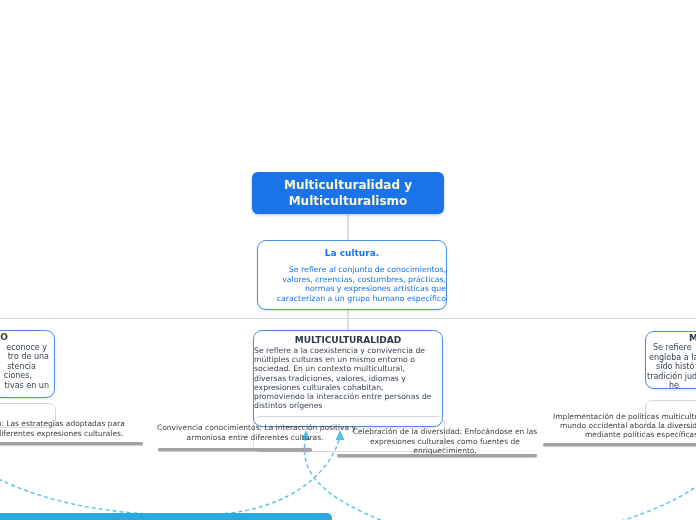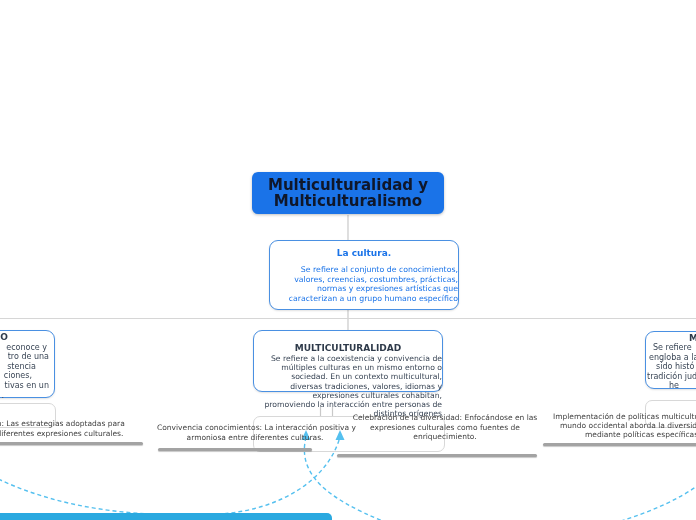--- a/index.html
+++ b/index.html
@@ -8,34 +8,34 @@
     font-family:"DejaVu Sans","Liberation Sans",sans-serif;
   }
   svg.connectors{position:absolute;left:0;top:0;width:696px;height:520px;pointer-events:none;}
 
   
   .root-node{
     position:absolute;left:252px;top:172px;width:192px;height:42px;
     background:#1a73e8;border-radius:6px;display:flex;align-items:center;justify-content:center;
     box-shadow:0 1px 3px rgba(0,0,0,.25);
   }
-  .root-node .t{color:#0f172a;font-weight:bold;font-size:15px;line-height:16px;text-align:center;white-space:pre;}
+  .root-node .t{color:#fef9c3;font-weight:bold;font-size:12px;line-height:16px;text-align:center;white-space:pre;}
 
   
   .bbox{
     position:absolute;background:#fff;border:1.5px solid #4a90e2;border-radius:9px;
     box-shadow:0 1px 2px rgba(0,0,0,.12);box-sizing:border-box;
   }
-  .cultura{left:269px;top:240px;width:190px;height:70px;padding-top:7px;}
+  .cultura{left:257px;top:240px;width:190px;height:70px;padding-top:7px;}
   .cultura .t{color:#1a73e8;font-weight:bold;font-size:9px;text-align:center;}
   .cultura .b{color:#1a73e8;font-size:7.8px;line-height:9.6px;text-align:right;white-space:pre;margin-top:7px;}
 
-  .multi{left:253px;top:330px;width:190px;height:62px;padding-top:12px;}
+  .multi{left:253px;top:330px;width:190px;height:97px;padding-top:4px;}
   .multi .t{color:#2e3a4a;font-weight:bold;font-size:9px;text-align:center;}
-  .multi .b{color:#394555;font-size:7.7px;line-height:9.2px;text-align:right;white-space:pre;margin-top:1px;}
+  .multi .b{color:#394555;font-size:7.7px;line-height:9.2px;text-align:left;white-space:pre;margin-top:1px;}
 
   .leftbox{left:-215px;top:330px;width:270px;height:68px;padding-top:2px;}
   .leftbox div{font-size:8px;line-height:9.6px;color:#394555;text-align:right;white-space:pre;}
   .leftbox .t{font-weight:bold;font-size:9px;color:#2e3a4a;}
   .leftbox .t{padding-right:46px;}
   .leftbox .lf0{padding-right:7px;}
   .leftbox .lf1{padding-right:5px;}
   .leftbox .lf2{padding-right:18px;}
   .leftbox .lf3{padding-right:22px;}
   .leftbox .lf4{padding-right:5px;}
@@ -60,21 +60,21 @@
   .linenode{position:absolute;z-index:2;}
   .linenode .txt{font-size:7.5px;line-height:9.6px;color:#3f3f3f;text-align:center;white-space:pre;}
   .underbar{position:absolute;height:3px;background:#a3a3a3;border-radius:2px;box-shadow:0 1px 1px rgba(0,0,0,.22);z-index:2;}
 
   .child-left{left:-58px;top:419px;width:202px;}
   .bar-left{left:-20px;top:442px;width:163px;}
 
   .child-cleft{left:157px;top:423px;width:196px;}
   .bar-cleft{left:158px;top:448px;width:154px;}
 
-  .child-cright{left:345px;top:413px;width:200px;}
+  .child-cright{left:345px;top:427px;width:200px;}
   .bar-cright{left:337px;top:454px;width:200px;}
 
   .child-right{left:545px;top:412px;width:170px;}
   .child-right .l{position:absolute;font-size:7.5px;line-height:9px;color:#3f3f3f;white-space:pre;}
   .child-right .l0{left:8px;top:0;}
   .child-right .l1{left:15px;top:9px;}
   .child-right .l2{left:40px;top:18px;}
   .bar-right{left:543px;top:443px;width:160px;}
 
   

